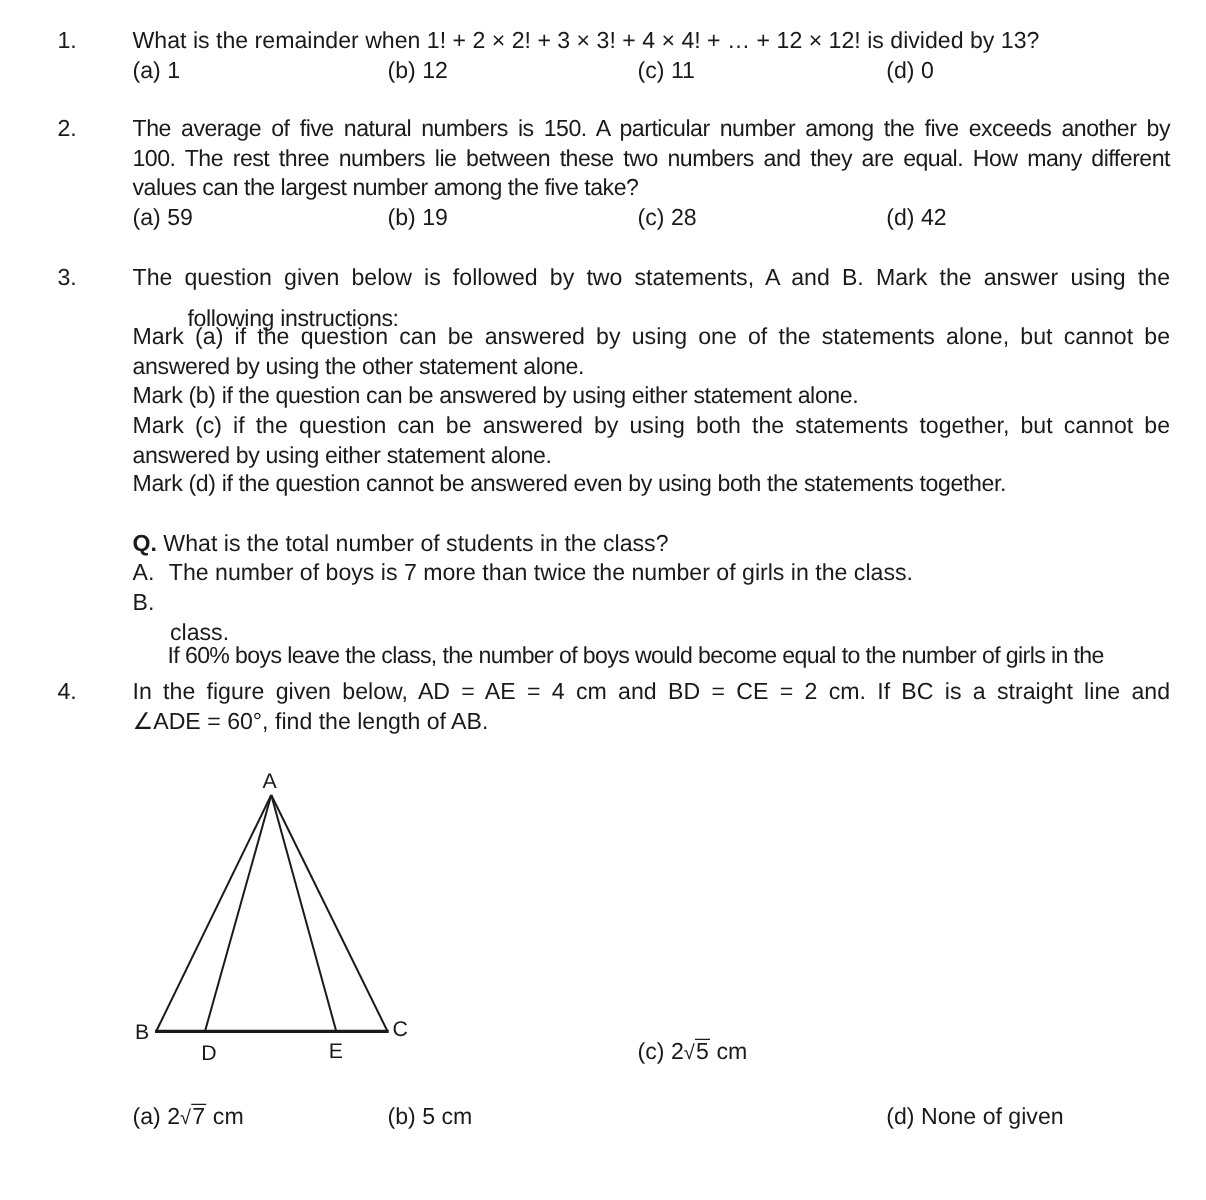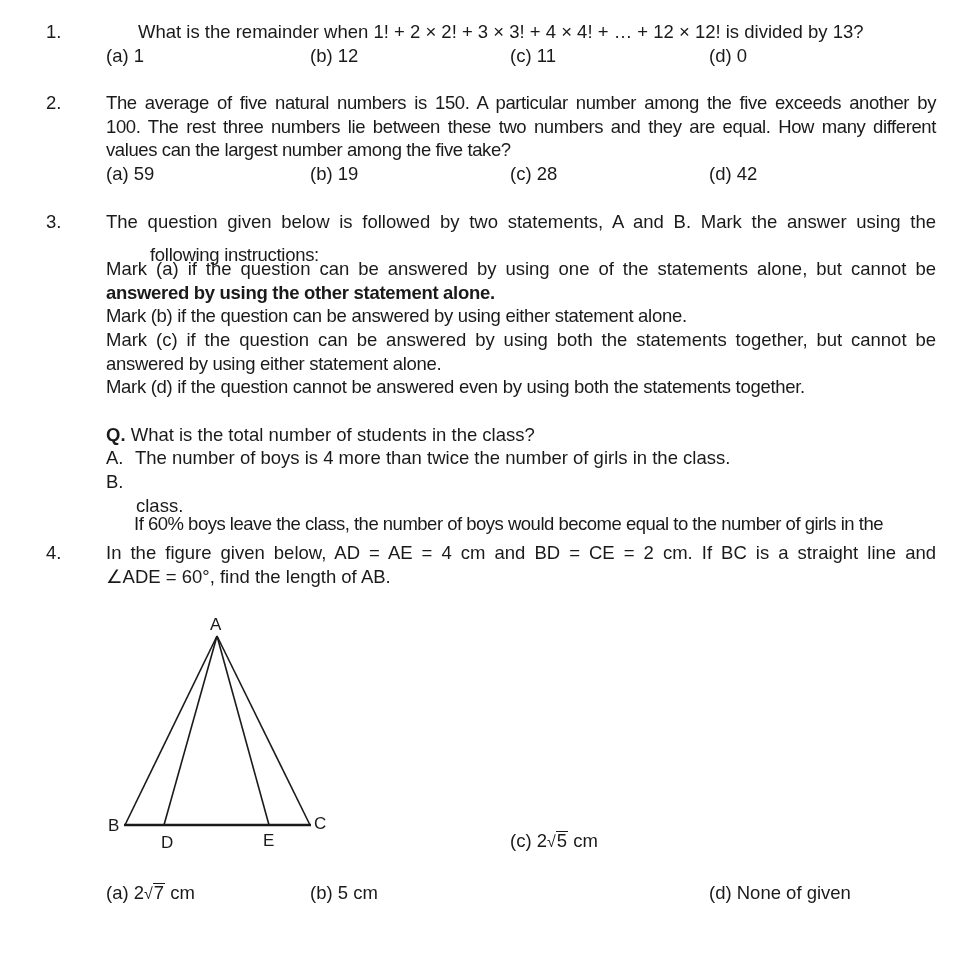--- a/index.html
+++ b/index.html
@@ -12,21 +12,21 @@
   .opt { position:absolute; }
   .rad { display:inline-block; border-top:1.5px solid #1a1a1a; padding:0 1px; line-height:1; }
   b { font-weight:bold; }
   svg text { font-family:"Liberation Sans", sans-serif; font-size:17px; fill:#1a1a1a; }
 </style>
 </head>
 <body>
 
 <div>
   <span class="num" style="top:21px;">1.</span>
-  <span class="line abs" style="top:21px;margin-left:32px;">What is the remainder when 1! + 2 × 2! + 3 × 3! + 4 × 4! + … + 12 × 12! is divided by 13?</span>
+  <span class="line abs" style="top:21px;">What is the remainder when 1! + 2 × 2! + 3 × 3! + 4 × 4! + … + 12 × 12! is divided by 13?</span>
   <span class="opt abs" style="left:106px; top:45px;">(a) 1</span>
   <span class="opt abs" style="left:310px; top:45px;">(b) 12</span>
   <span class="opt abs" style="left:510px; top:45px;">(c) 11</span>
   <span class="opt abs" style="left:709px; top:45px;">(d) 0</span>
 </div>
 
 <div>
   <span class="num" style="top:92px;">2.</span>
   <span class="just" style="top:92px; letter-spacing:-0.4px;">The average of five natural numbers is 150. A particular number among the five exceeds another by</span>
   <span class="just" style="top:116px; letter-spacing:-0.4px;">100. The rest three numbers lie between these two numbers and they are equal. How many different</span>
@@ -35,29 +35,29 @@
   <span class="opt abs" style="left:310px; top:163px;">(b) 19</span>
   <span class="opt abs" style="left:510px; top:163px;">(c) 28</span>
   <span class="opt abs" style="left:709px; top:163px;">(d) 42</span>
 </div>
 
 <div>
   <span class="num" style="top:211px;">3.</span>
   <span class="just" style="top:211px;">The question given below is followed by two statements, A and B. Mark the answer using the</span>
   <span class="line abs" style="top:244px; letter-spacing:-0.3px;margin-left:44px;">following instructions:</span>
   <span class="just" style="top:258px;">Mark (a) if the question can be answered by using one of the statements alone, but cannot be</span>
-  <span class="line abs" style="top:282px; letter-spacing:-0.3px;font-weight:bold;">answered by using the other statement alone.</span>
+  <span class="line abs" style="top:282px; letter-spacing:-0.3px;">answered by using the other statement alone.</span>
   <span class="line abs" style="top:305px; letter-spacing:-0.3px;">Mark (b) if the question can be answered by using either statement alone.</span>
   <span class="just" style="top:329px;">Mark (c) if the question can be answered by using both the statements together, but cannot be</span>
   <span class="line abs" style="top:353px; letter-spacing:-0.3px;">answered by using either statement alone.</span>
   <span class="line abs" style="top:376px; letter-spacing:-0.3px;text-align:right;">Mark (d) if the question cannot be answered even by using both the statements together.</span>
 
   <span class="line abs" style="top:424px;"><b>Q.</b> <span>What is the total number of students in the class?</span></span>
   <span class="line abs" style="top:447px;">A.</span>
-  <span class="abs" style="left:135px; top:447px;">The number of boys is 4 more than twice the number of girls in the class.</span>
+  <span class="abs" style="left:135px; top:447px;">The number of boys is 7 more than twice the number of girls in the class.</span>
   <span class="line abs" style="top:471px;">B.</span>
   <span class="abs" style="left:134px; top:481px; letter-spacing:-0.5px;margin-top:32px;">If 60% boys leave the class, the number of boys would become equal to the number of girls in the</span>
   <span class="abs" style="left:136px; top:495px;">class.</span>
 </div>
 
 <div>
   <span class="num" style="top:542px;">4.</span>
   <span class="just" style="top:542px;">In the figure given below, AD = AE = 4 cm and BD = CE = 2 cm. If BC is a straight line and</span>
   <span class="line abs" style="top:566px;">∠ADE = 60°, find the length of AB.</span>
 

